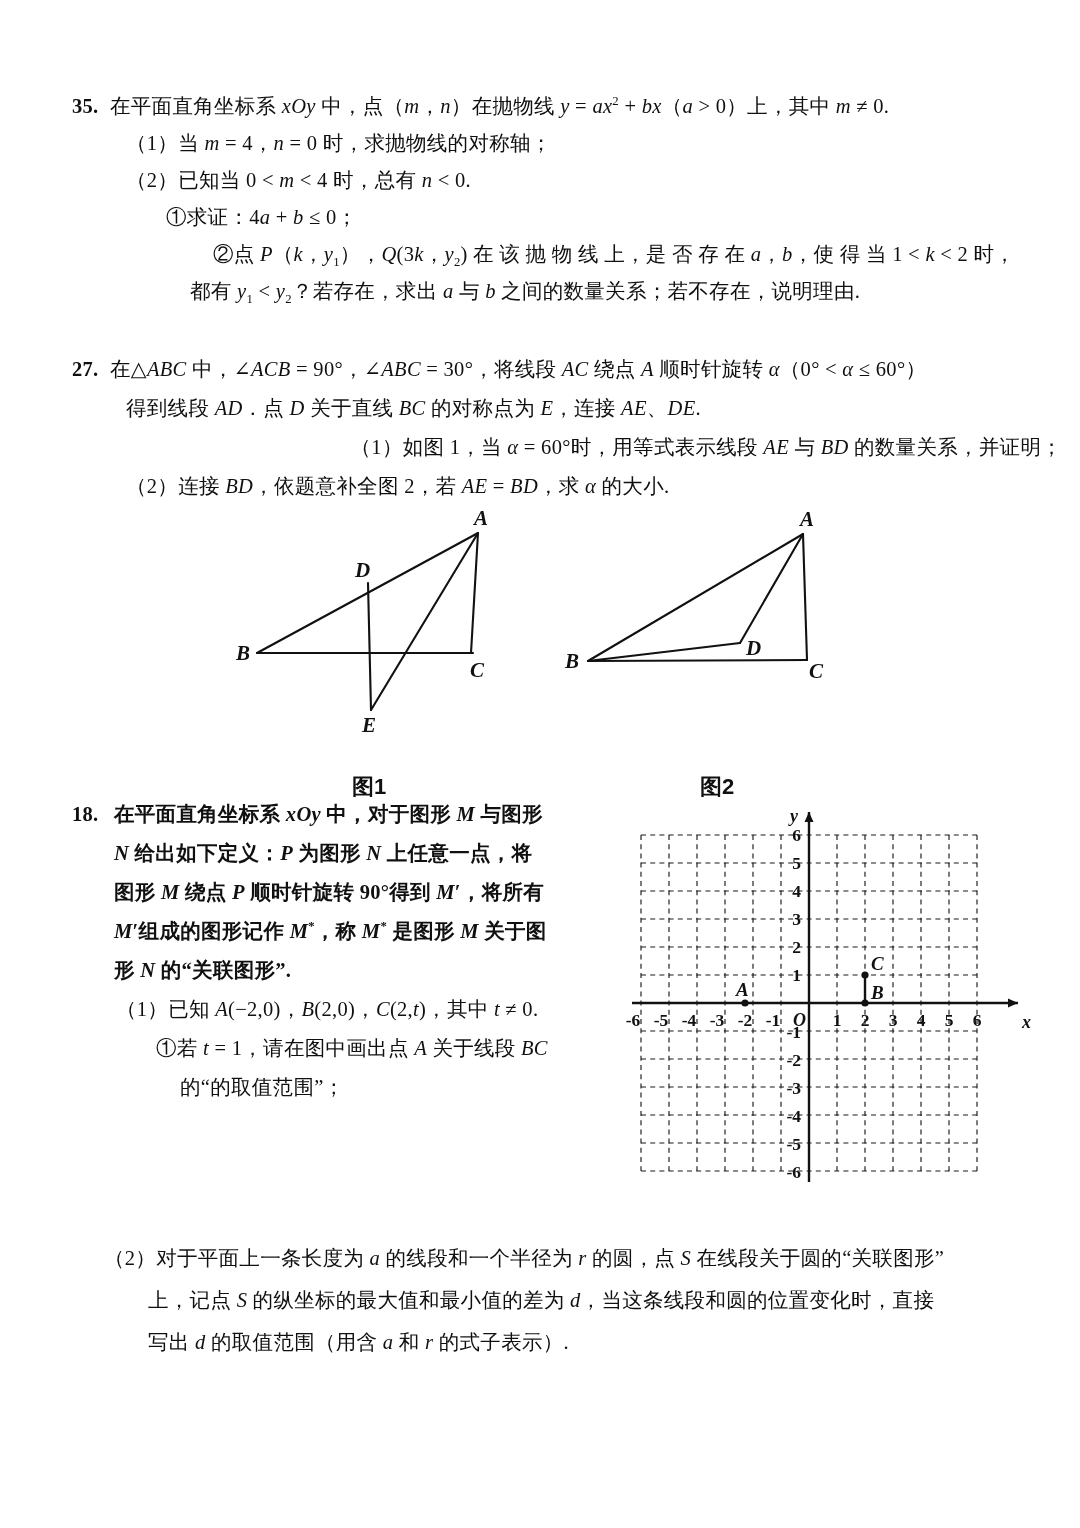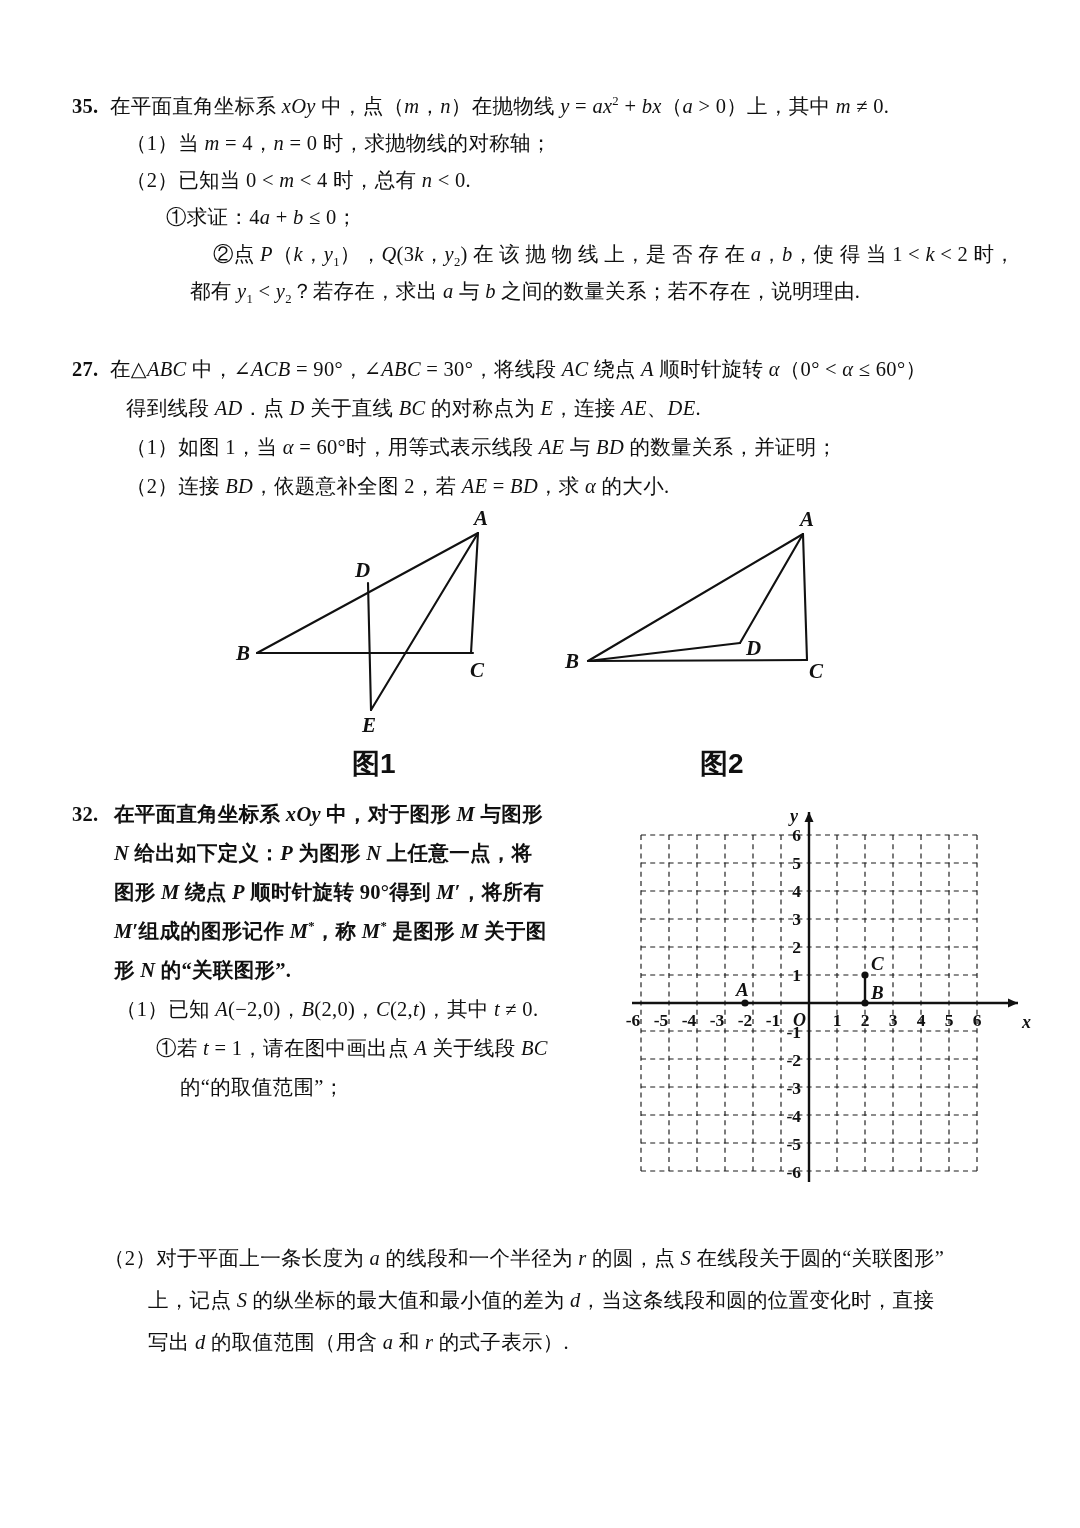--- a/index.html
+++ b/index.html
@@ -41,23 +41,24 @@
   }
   .ital { font-style: italic; font-family: "Liberation Serif", serif; }
   .bold { font-weight: 700; }
   sup { font-size: 0.62em; vertical-align: super; line-height: 0; }
   sub { font-size: 0.62em; vertical-align: sub; line-height: 0; }
 
   
   .fig-wrap { position: absolute; }
   .fig-caption {
     position: absolute;
-    font-size: 28px;
+    font-size: 22px;
     font-weight: 700;
     font-family: "Liberation Sans", sans-serif;
+    margin-top: 27px;
   }
   svg { display: block; overflow: visible; }
   .fig-line { stroke: #111; stroke-width: 2.1; fill: none; stroke-linecap: round; }
   .fig-label {
     font-family: "Liberation Serif", serif;
     font-style: italic;
     font-weight: 700;
     font-size: 21px;
     fill: #111;
   }
@@ -119,21 +120,21 @@
 
   <div class="prob" style="left:72px; top:350px; width:990px; line-height:39px;">
     <span class="num">27.</span>
     <div style="margin-left:38px;">
       <span class="line">
         在△<span class="ital">ABC</span> 中，∠<span class="ital">ACB</span> = 90°，∠<span class="ital">ABC</span> = 30°，将线段 <span class="ital">AC</span> 绕点 <span class="ital">A</span> 顺时针旋转 <span class="ital">α</span>（0° &lt; <span class="ital">α</span> ≤ 60°）
       </span>
       <span class="line" style="padding-left:16px;">
         得到线段 <span class="ital">AD</span>．点 <span class="ital">D</span> 关于直线 <span class="ital">BC</span> 的对称点为 <span class="ital">E</span>，连接 <span class="ital">AE</span>、<span class="ital">DE</span>.
       </span>
-      <span class="line" style="padding-left:16px;">
+      <span class="line" style="padding-left:16px;text-align:right;">
         （1）如图 1，当 <span class="ital">α</span> = 60°时，用等式表示线段 <span class="ital">AE</span> 与 <span class="ital">BD</span> 的数量关系，并证明；
       </span>
       <span class="line" style="padding-left:16px;">
         （2）连接 <span class="ital">BD</span>，依题意补全图 2，若 <span class="ital">AE</span> = <span class="ital">BD</span>，求 <span class="ital">α</span> 的大小.
       </span>
     </div>
   </div>
 
   <div class="fig-wrap" style="left:230px; top:505px;">
     <svg width="300" height="235" viewBox="0 0 300 235">
@@ -172,21 +173,21 @@
 
       <text class="fig-label" x="240" y="21">A</text>
       <text class="fig-label" x="5" y="163">B</text>
       <text class="fig-label" x="249" y="173">C</text>
       <text class="fig-label" x="186" y="150">D</text>
     </svg>
     <div class="fig-caption" style="left:140px; top:240px;">图2</div>
   </div>
 
   <div class="prob" style="left:72px; top:795px; width:580px; line-height:39px;">
-    <span class="num">32.</span>
+    <span class="num">18.</span>
     <div style="margin-left:42px;">
       <span class="line bold">
         在平面直角坐标系 <span class="ital">xOy</span> 中，对于图形 <span class="ital">M</span> 与图形
       </span>
       <span class="line bold">
         <span class="ital">N</span> 给出如下定义：<span class="ital">P</span> 为图形 <span class="ital">N</span> 上任意一点，将
       </span>
       <span class="line bold">
         图形 <span class="ital">M</span> 绕点 <span class="ital">P</span> 顺时针旋转 90°得到 <span class="ital">M</span>′，将所有
       </span>

